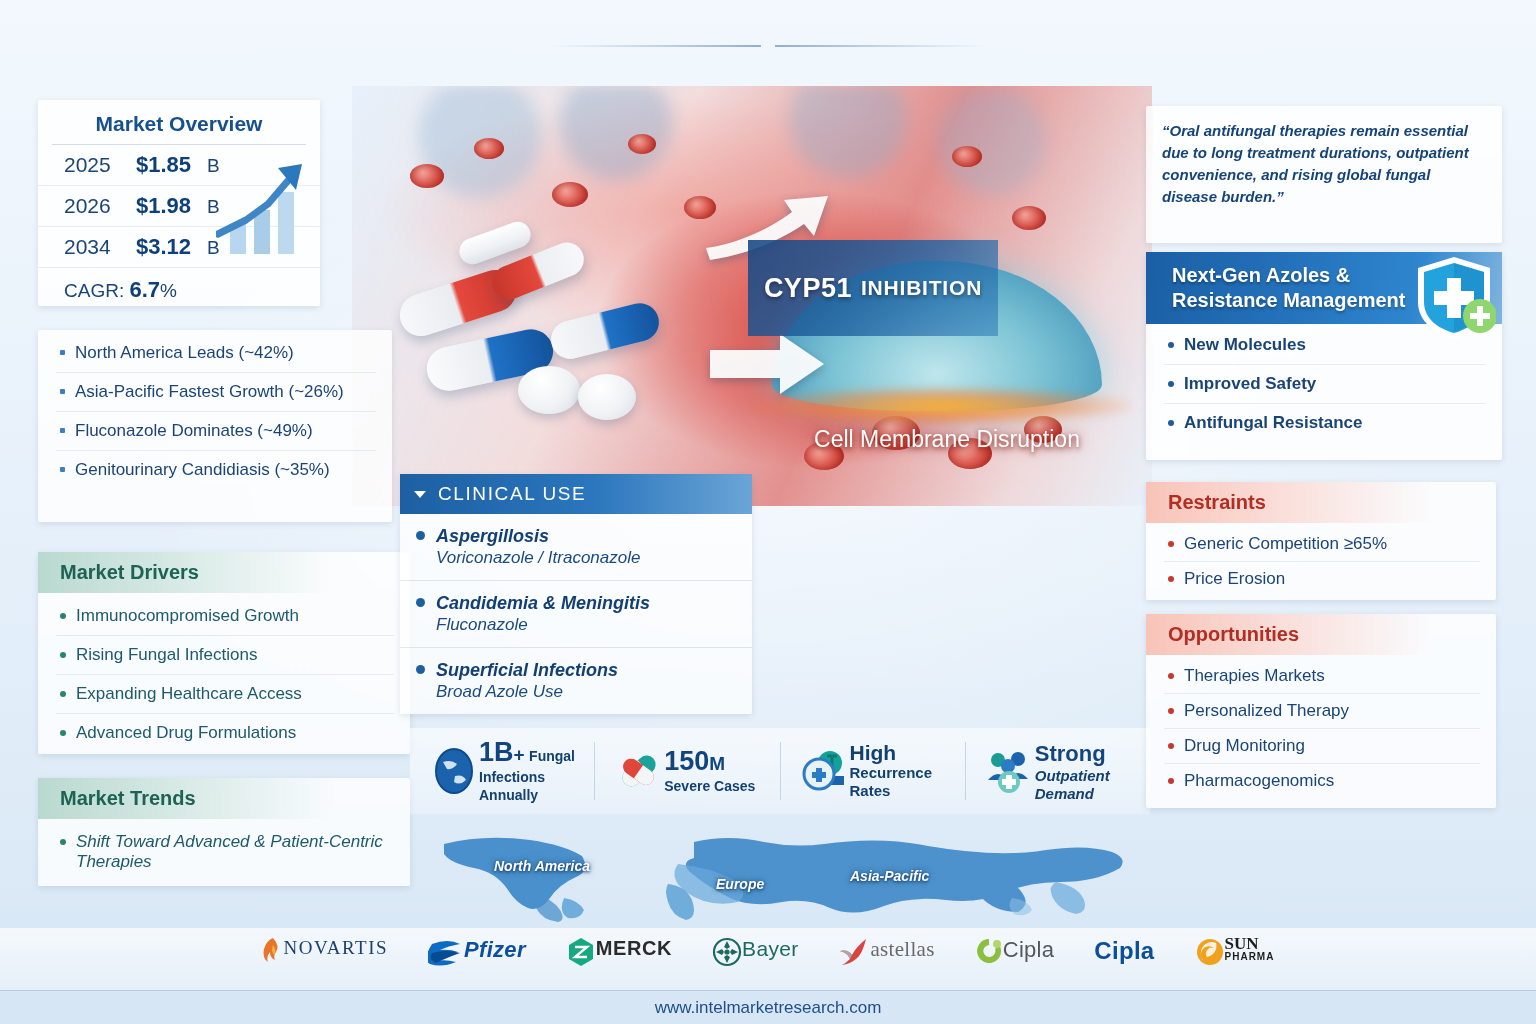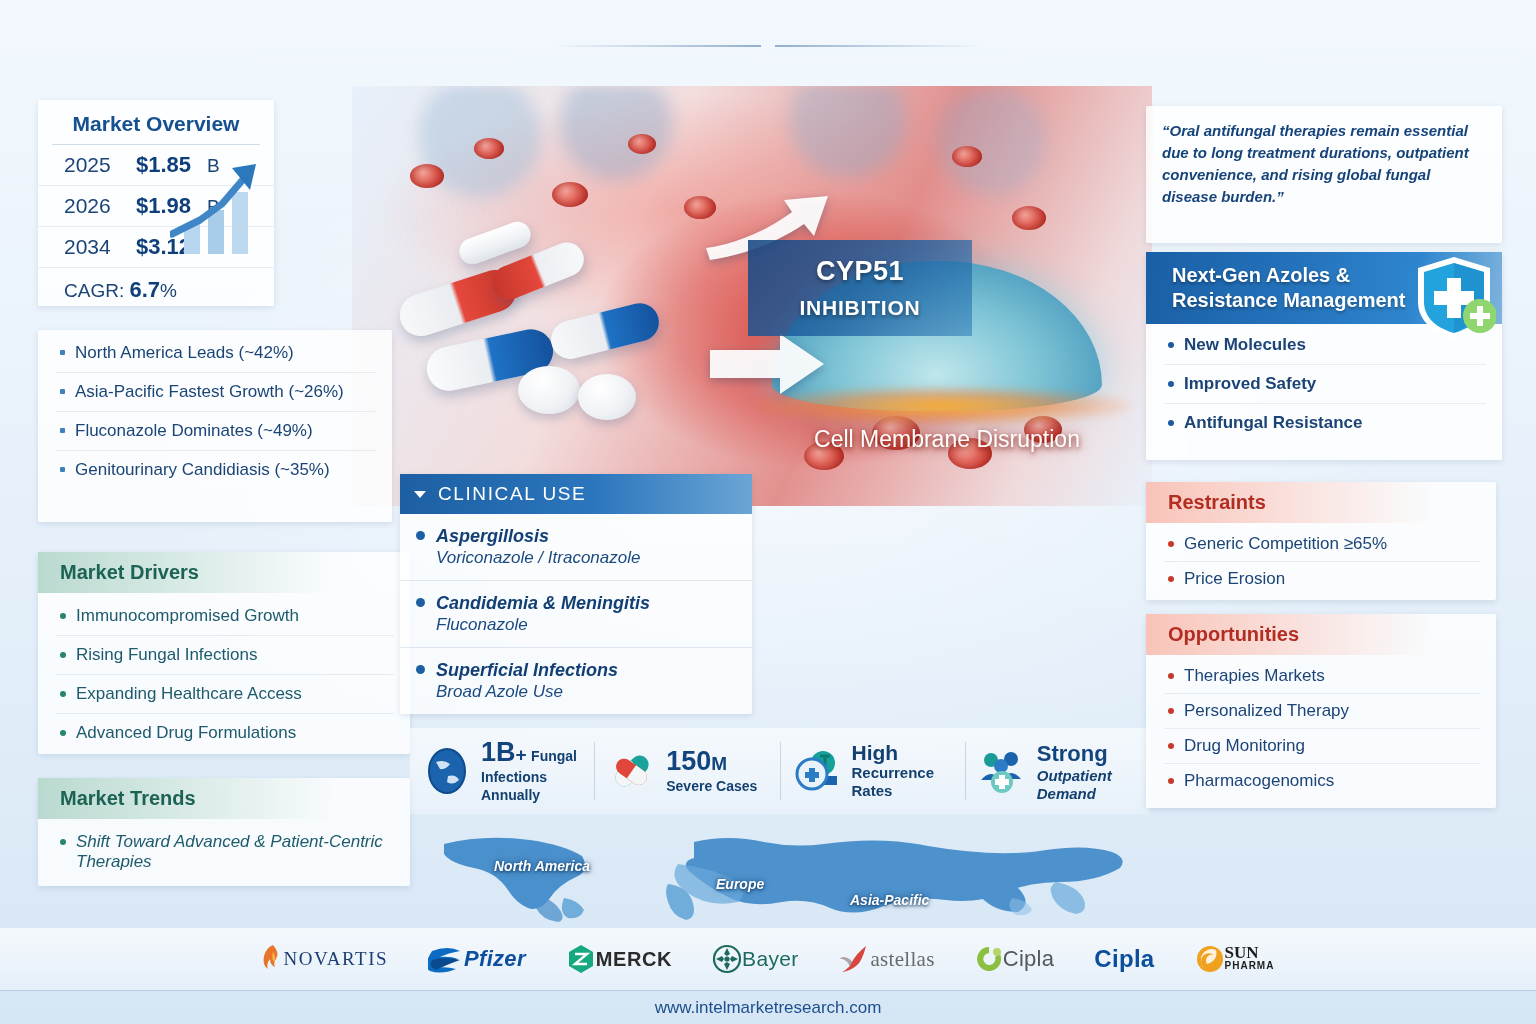--- a/index.html
+++ b/index.html
@@ -41,21 +41,21 @@
   .bul{flex:0 0 auto;margin-top:7px;width:6px;height:6px;border-radius:50%;background:#3e7fbe;}
   .bul.sq{border-radius:1px;width:5px;height:5px;}
   .bul.green{background:#27846f;}
   .bul.red{background:#c8392c;}
   .bul.dkblue{background:#1d5a9e;}
   .txt{color:#1b4476;}
   .txt.green{color:#1d5a6b;}
   .txt.italic{font-style:italic;}
 
   
-  #market-overview{left:38px;top:100px;width:236px;height:206px;background:rgba(255,255,255,.84);}
+  #market-overview{left:38px;top:100px;width:282px;height:206px;background:rgba(255,255,255,.84);}
   #market-overview .mo-title{font-size:21px;font-weight:bold;color:#16508f;text-align:center;padding:12px 0 8px;}
   #market-overview .sep{height:1px;margin:0 14px;background:rgba(130,160,195,.35);}
   .mo-row{display:flex;align-items:baseline;gap:16px;padding:7px 0 7px 26px;font-size:21px;color:#1b4476;
           border-bottom:1px solid rgba(130,160,195,.18);}
   .mo-row .yr{font-weight:normal;min-width:56px;}
   .mo-row .val{font-weight:bold;color:#0f3f7a;font-size:22px;}
   .mo-row .unit{font-weight:normal;font-size:19px;}
   .mo-cagr{padding:9px 0 6px 26px;font-size:19px;color:#1b4476;}
   .mo-cagr b{font-size:22px;color:#0f3f7a;}
   .mo-chart{position:absolute;right:12px;bottom:48px;width:92px;height:96px;}
@@ -82,23 +82,23 @@
   .pill{position:absolute;border-radius:40px;box-shadow:0 6px 12px rgba(60,90,130,.28);}
   .tabletp{position:absolute;border-radius:50%;background:radial-gradient(circle at 38% 30%,#ffffff 0%,#f0f2f5 55%,#d7dde4 100%);
     box-shadow:0 5px 10px rgba(60,90,130,.25);}
   .cellblob{position:absolute;left:420px;top:175px;width:330px;height:150px;
     background:radial-gradient(ellipse at 50% 75%, #bfe6ec 0%, #7fc5d6 42%, #4f9fc0 75%, rgba(79,159,192,.2) 100%);
     border-radius:50% 50% 45% 45% / 85% 85% 18% 18%;
     box-shadow:0 0 36px rgba(120,210,230,.65);}
   .glow{position:absolute;left:400px;top:300px;width:380px;height:40px;
     background:radial-gradient(ellipse at 50% 50%, rgba(255,170,40,.95) 0%, rgba(255,120,30,.5) 40%, rgba(255,100,20,0) 75%);
     filter:blur(3px);}
-  .cyp-box{position:absolute;left:396px;top:154px;width:224px;height:96px;
+  .cyp-box{position:absolute;left:396px;top:154px;width:250px;height:96px;
     background:linear-gradient(135deg, rgba(20,70,130,.88) 0%, rgba(28,95,160,.78) 55%, rgba(40,120,185,.55) 100%);
-    display:flex;flex-direction:column;align-items:center;justify-content:center;gap:9px;}
+    display:flex;flex-direction:row;align-items:center;justify-content:center;gap:9px;}
   .cyp-box .l1{color:#fff;font-size:27px;font-weight:bold;letter-spacing:.5px;text-shadow:0 2px 4px rgba(0,0,0,.45);}
   .cyp-box .l2{color:#fff;font-size:21px;font-weight:bold;letter-spacing:.8px;text-shadow:0 2px 4px rgba(0,0,0,.45);}
   .cmd-lab{position:absolute;left:430px;top:340px;width:330px;text-align:center;color:#fff;font-size:23px;
     text-shadow:0 2px 5px rgba(120,20,10,.85),0 0 14px rgba(160,30,20,.6);}
   .arrow{position:absolute;filter:drop-shadow(0 3px 5px rgba(30,60,100,.35));}
 
   
   #quote-card{left:1146px;top:106px;width:356px;height:137px;background:rgba(255,255,255,.82);}
   #quote-card .q{padding:14px 16px 0 16px;font-size:15px;line-height:22px;font-style:italic;color:#16447a;font-weight:bold;}
 
@@ -116,21 +116,21 @@
   .caret{width:0;height:0;border-left:6px solid transparent;border-right:6px solid transparent;border-top:7px solid #fff;}
   .cu-item{padding:11px 14px 11px 16px;border-bottom:1px solid rgba(120,150,185,.22);display:flex;gap:11px;align-items:flex-start;}
   .cu-item:last-child{border-bottom:none;}
   .cu-item .b{flex:0 0 auto;margin-top:6px;width:9px;height:9px;border-radius:50%;background:#1d5fa3;}
   .cu-t{font-size:18px;font-style:italic;font-weight:bold;color:#123f74;line-height:22px;}
   .cu-s{font-size:17px;font-style:italic;color:#1b4a80;line-height:22px;}
 
   
   #stats-strip{position:absolute;left:410px;top:728px;width:740px;height:86px;display:flex;align-items:center;
       background:linear-gradient(180deg,rgba(255,255,255,.62),rgba(255,255,255,.30));}
-  .stat{flex:1;display:flex;align-items:center;gap:9px;padding:0 8px 0 12px;border-right:1px solid rgba(120,155,190,.35);height:58px;}
+  .stat{flex:1;display:flex;align-items:center;padding:0 8px 0 19px;border-right:1px solid rgba(120,155,190,.35);height:58px;}
   .stat:last-child{border-right:none;}
   .stat .ic{flex:0 0 auto;width:50px;height:50px;position:relative;}
   .stat .tx .big{font-size:27px;font-weight:bold;color:#12447e;line-height:27px;}
   .stat .tx .big em{font-style:normal;font-size:19px;}
   .stat .tx .sm{font-size:14px;color:#13406f;line-height:17px;font-weight:bold;}
   .stat .tx .sm.it{font-style:italic;}
 
   
   #restraints-card{left:1146px;top:482px;width:350px;height:118px;}
   #opportunities-card{left:1146px;top:614px;width:350px;height:194px;}
@@ -138,21 +138,21 @@
   
   .map{position:absolute;left:416px;top:824px;width:730px;height:98px;}
   .map svg{display:block;}
   .maplab{position:absolute;color:#fff;font-size:14px;font-weight:bold;font-style:italic;
     text-shadow:0 1px 3px rgba(15,55,100,.95),0 0 6px rgba(15,55,100,.7);white-space:nowrap;}
 
   
   .logos{position:absolute;left:0;right:0;top:928px;height:62px;
          background:linear-gradient(180deg,rgba(255,255,255,.72),rgba(240,246,252,.55));
          display:flex;align-items:center;justify-content:center;gap:40px;}
-  .logo{display:flex;align-items:center;height:44px;}
+  .logo{display:flex;align-items:flex-start;height:44px;}
   .logo .nm{font-size:19px;letter-spacing:.3px;}
   .footer{position:absolute;left:0;right:0;top:990px;height:34px;display:flex;align-items:center;justify-content:center;
           border-top:1px solid rgba(120,155,195,.35);}
   .footer .u{font-size:17px;color:#1c4f8c;}
 </style>
 </head>
 <body>
 
 <div class="frame">
 
@@ -477,21 +477,21 @@
       <g fill="#6aaadc" opacity=".7">
         <path d="M262,40 q34,4 56,16 q16,12 4,22 q-30,6 -52,-10 q-18,-14 -8,-28 z"></path>
         <path d="M640,58 q22,4 28,18 q4,12 -8,14 q-18,-4 -24,-18 q-4,-10 4,-14 z"></path>
       </g>
       <g fill="#8dc0e6" opacity=".55">
         <path d="M596,74 q16,2 20,12 q-6,8 -18,4 q-8,-8 -2,-16 z"></path>
       </g>
     </svg>
     <span class="maplab" style="left:78px;top:34px;">North America</span>
     <span class="maplab" style="left:300px;top:52px;">Europe</span>
-    <span class="maplab" style="left:434px;top:68px;">Asia-Pacific</span>
+    <span class="maplab" style="left:434px;top:44px;">Asia-Pacific</span>
   </div>
 
   <div class="logos">
     <div class="logo">
       <svg width="22" height="30" viewBox="0 0 22 30">
         <path d="M11,1 q7,8 3,14 q-3,4 -1,8 q-5,-2 -5,-8 q-4,5 -2,10 q-6,-4 -4,-13 q2,-8 9,-11 z" fill="#e8762a"></path>
         <path d="M11,8 q4,6 1,10 q-3,-4 -1,-10 z" fill="#f5b343"></path>
       </svg>
       <span class="nm" style="color:#1b3f74;font-family:'Liberation Serif',serif;letter-spacing:1.5px;">NOVARTIS</span>
     </div>

